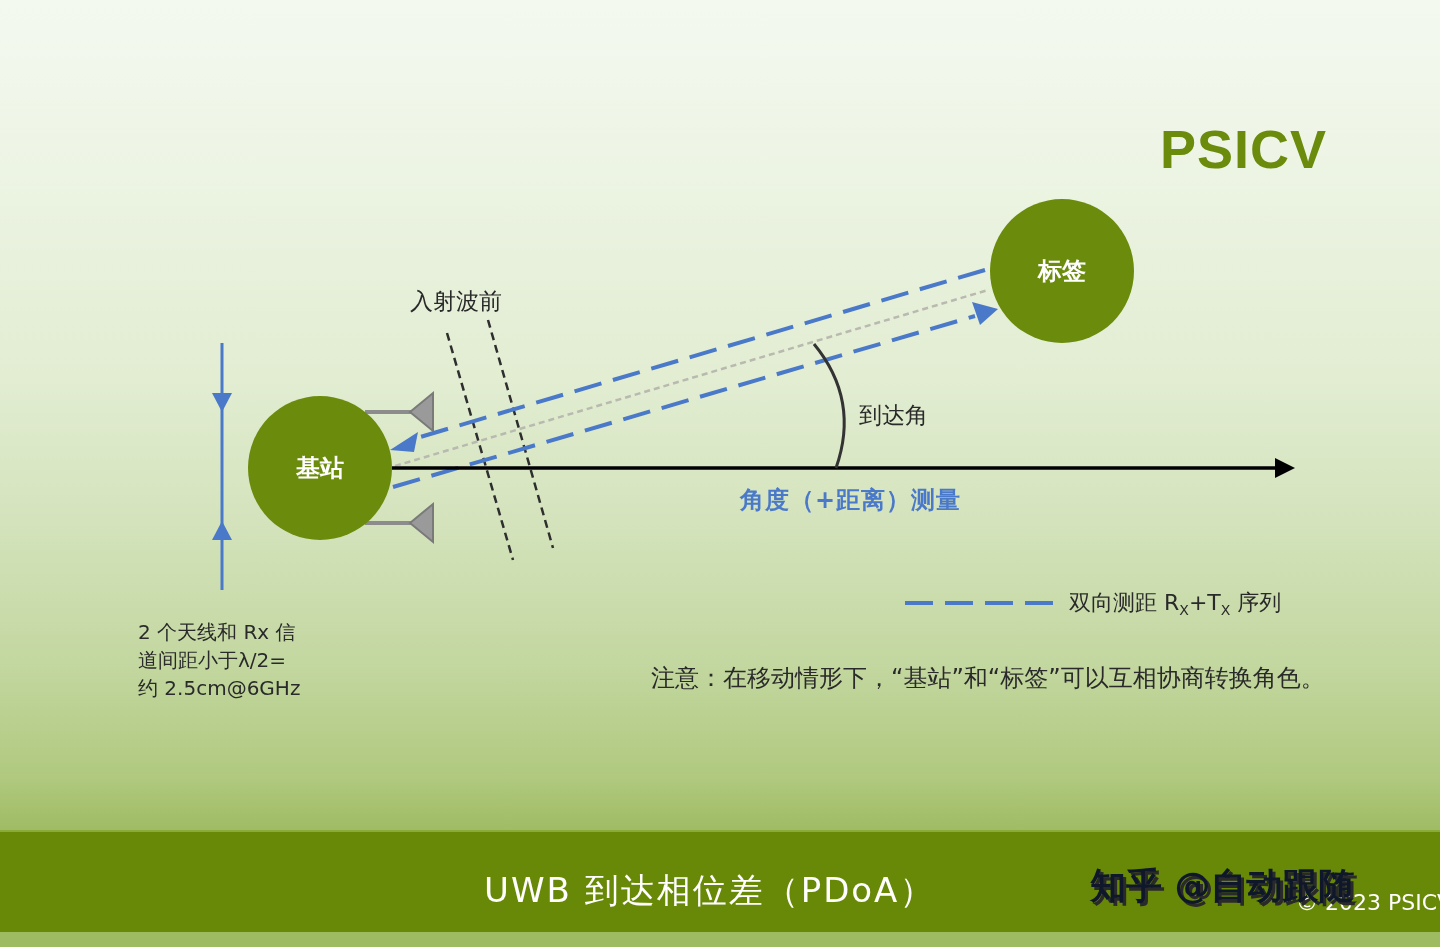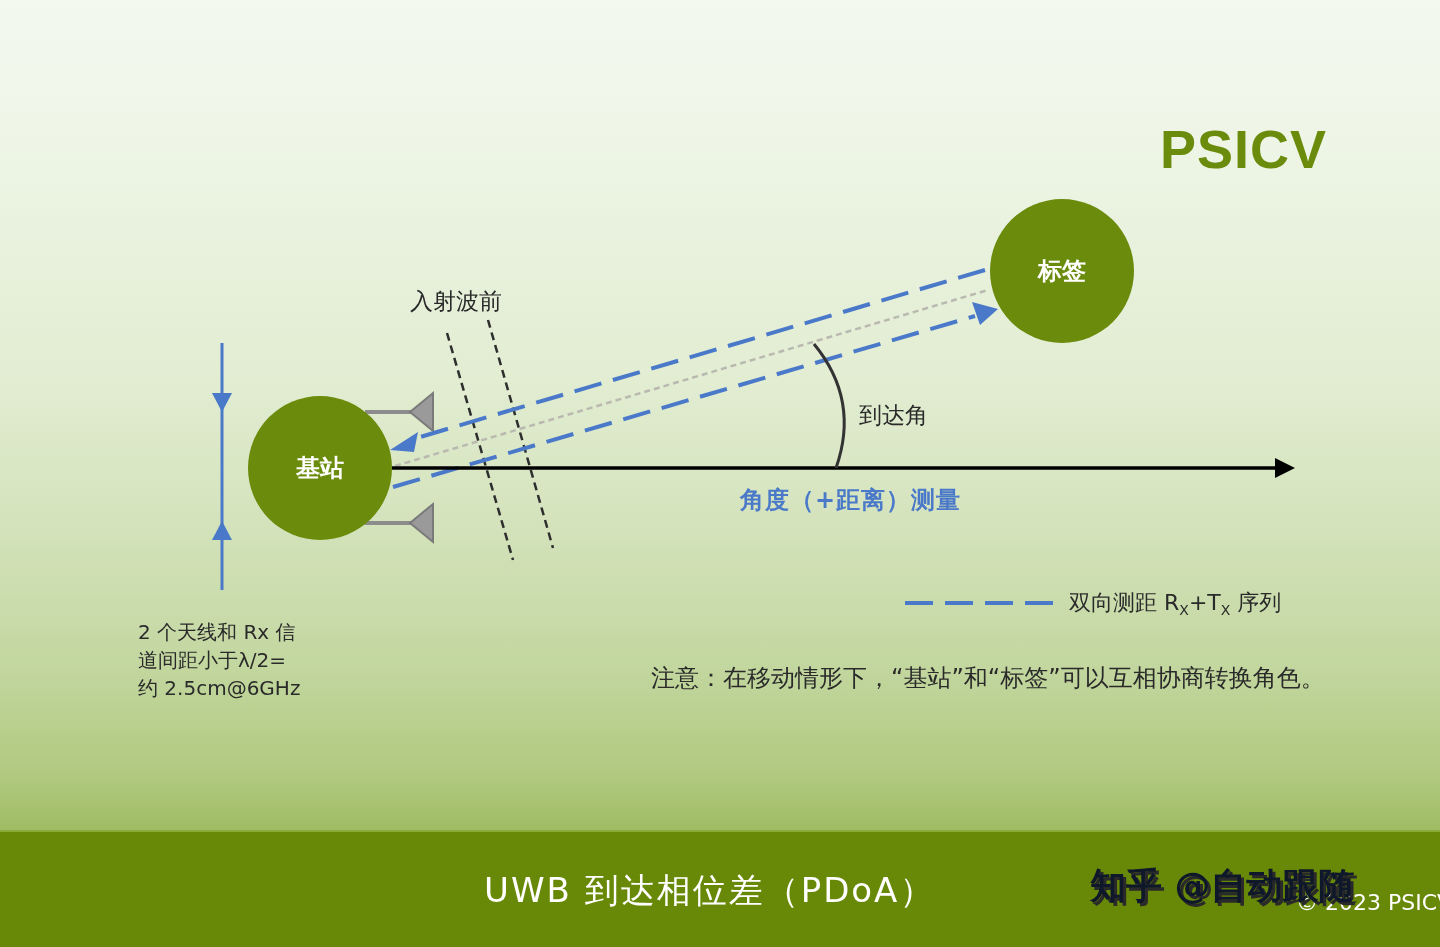--- a/index.html
+++ b/index.html
@@ -12,21 +12,21 @@
     .brand { position:absolute; left:1160px; top:118px; font-family:"Liberation Sans", sans-serif; font-weight:700; font-size:54px; color:#6a8b0b; letter-spacing:1px; }
     svg.diagram { position:absolute; left:0; top:0; }
     .node-label { position:absolute; color:#ffffff; font-size:24px; font-weight:700; text-align:center; }
     .txt { position:absolute; color:#2a2a2a; font-size:23px; white-space:nowrap; }
     .txt-blue { position:absolute; color:#4a79c9; font-size:24px; font-weight:700; white-space:nowrap; letter-spacing:1px; }
     .note { position:absolute; color:#2a2a2a; font-size:20px; line-height:28px; }
     .legend { position:absolute; left:905px; top:588px; display:flex; align-items:center; }
     .legend-line { width:150px; height:4px; background: repeating-linear-gradient(to right, #4a79c9 0 28px, transparent 28px 40px); margin-right:14px; }
     .legend-text { font-size:22px; color:#2a2a2a; white-space:nowrap; }
     .legend-text sub { font-size:14px; }
-    .footer { position:absolute; left:0; top:830px; width:1440px; height:117px; background:#688907; border-top:2px solid #8aaa3a; box-sizing:border-box; }
+    .footer { position:absolute; left:0; top:830px; width:1440px; height:102px; background:#688907; border-top:2px solid #8aaa3a; box-sizing:border-box; }
     .footer-title { position:absolute; left:484px; top:36px; font-size:34px; color:#ffffff; letter-spacing:2px; white-space:nowrap; }
     .footer-copy { position:absolute; left:1296px; top:58px; font-size:22px; color:#ffffff; white-space:nowrap; }
     .watermark { position:absolute; left:1090px; top:30px; font-size:36px; color:#0f172a; font-weight:700; white-space:nowrap; text-shadow:3px 3px 0 #2a2a2a; }
   </style>
 </head>
 <body>
 
 <div class="canvas">
   <div class="brand">PSICV</div>
 

